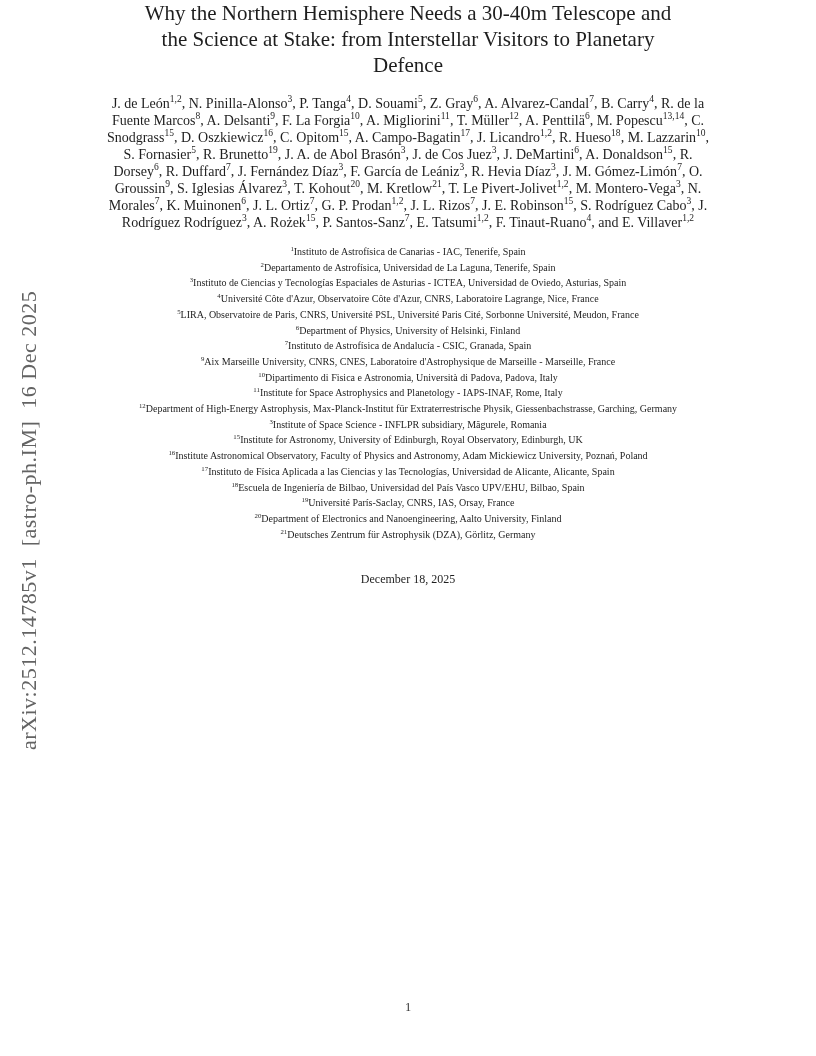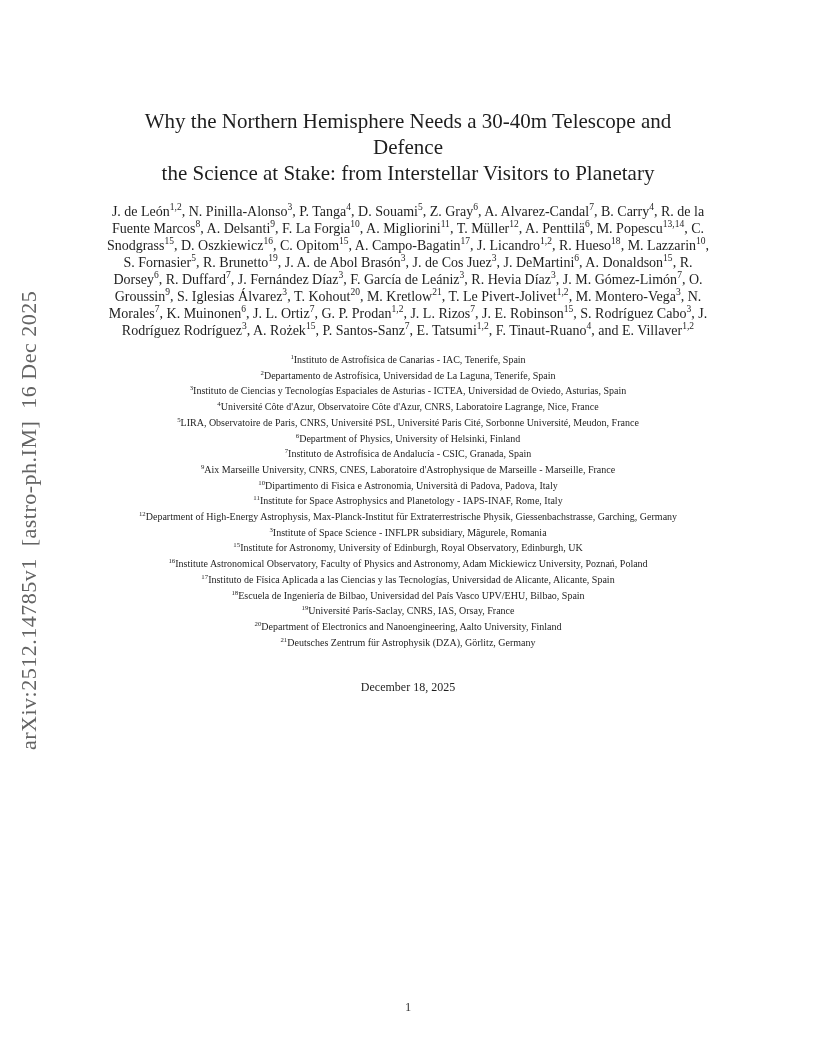--- a/index.html
+++ b/index.html
@@ -25,21 +25,20 @@
     transform: rotate(180deg);
     font-size: 22px;
     color: #636363;
     white-space: pre;
     text-align: center;
     letter-spacing: 0.5px;
   }
   .content {
     width: 660px;
     margin: 0 auto;
-    padding-top: 108px;
     text-align: center;
   }
   .title {
     font-size: 21px;
     line-height: 26px;
     font-weight: normal;
     margin: 0 auto;
     color: #1e1e1e;
   }
   .authors {
@@ -81,22 +80,22 @@
 </style>
 </head>
 <body>
 
 <div class="watermark">arXiv:2512.14785v1  [astro-ph.IM]  16 Dec 2025</div>
 
 <main class="content">
 
   <h1 class="title">
     <div>Why the Northern Hemisphere Needs a 30-40m Telescope and</div>
+    <div>the Science at Stake: from Interstellar Visitors to Planetary</div>
     <div>Defence</div>
-    <div>the Science at Stake: from Interstellar Visitors to Planetary</div>
   </h1>
 
   <p class="authors" id="authors"><span>J. de León<sup>1,2</sup></span>, <span>N. Pinilla-Alonso<sup>3</sup></span>, <span>P. Tanga<sup>4</sup></span>, <span>D. Souami<sup>5</sup></span>, <span>Z. Gray<sup>6</sup></span>, <span>A. Alvarez-Candal<sup>7</sup></span>, <span>B. Carry<sup>4</sup></span>, <span>R. de la Fuente Marcos<sup>8</sup></span>, <span>A. Delsanti<sup>9</sup></span>, <span>F. La Forgia<sup>10</sup></span>, <span>A. Migliorini<sup>11</sup></span>, <span>T. Müller<sup>12</sup></span>, <span>A. Penttilä<sup>6</sup></span>, <span>M. Popescu<sup>13,14</sup></span>, <span>C. Snodgrass<sup>15</sup></span>, <span>D. Oszkiewicz<sup>16</sup></span>, <span>C. Opitom<sup>15</sup></span>, <span>A. Campo-Bagatin<sup>17</sup></span>, <span>J. Licandro<sup>1,2</sup></span>, <span>R. Hueso<sup>18</sup></span>, <span>M. Lazzarin<sup>10</sup></span>, <span>S. Fornasier<sup>5</sup></span>, <span>R. Brunetto<sup>19</sup></span>, <span>J. A. de Abol Brasón<sup>3</sup></span>, <span>J. de Cos Juez<sup>3</sup></span>, <span>J. DeMartini<sup>6</sup></span>, <span>A. Donaldson<sup>15</sup></span>, <span>R. Dorsey<sup>6</sup></span>, <span>R. Duffard<sup>7</sup></span>, <span>J. Fernández Díaz<sup>3</sup></span>, <span>F. García de Leániz<sup>3</sup></span>, <span>R. Hevia Díaz<sup>3</sup></span>, <span>J. M. Gómez-Limón<sup>7</sup></span>, <span>O. Groussin<sup>9</sup></span>, <span>S. Iglesias Álvarez<sup>3</sup></span>, <span>T. Kohout<sup>20</sup></span>, <span>M. Kretlow<sup>21</sup></span>, <span>T. Le Pivert-Jolivet<sup>1,2</sup></span>, <span>M. Montero-Vega<sup>3</sup></span>, <span>N. Morales<sup>7</sup></span>, <span>K. Muinonen<sup>6</sup></span>, <span>J. L. Ortiz<sup>7</sup></span>, <span>G. P. Prodan<sup>1,2</sup></span>, <span>J. L. Rizos<sup>7</sup></span>, <span>J. E. Robinson<sup>15</sup></span>, <span>S. Rodríguez Cabo<sup>3</sup></span>, <span>J. Rodríguez Rodríguez<sup>3</sup></span>, <span>A. Rożek<sup>15</sup></span>, <span>P. Santos-Sanz<sup>7</sup></span>, <span>E. Tatsumi<sup>1,2</sup></span>, <span>F. Tinaut-Ruano<sup>4</sup></span>, <span>and E. Villaver<sup>1,2</sup></span></p>
 
   <div class="affiliations" id="affiliations">
       <div class="affiliation"><sup>1</sup>Instituto de Astrofísica de Canarias - IAC, Tenerife, Spain</div>
       <div class="affiliation"><sup>2</sup>Departamento de Astrofísica, Universidad de La Laguna, Tenerife, Spain</div>
       <div class="affiliation"><sup>3</sup>Instituto de Ciencias y Tecnologías Espaciales de Asturias - ICTEA, Universidad de Oviedo, Asturias, Spain</div>
       <div class="affiliation"><sup>4</sup>Université Côte d'Azur, Observatoire Côte d'Azur, CNRS, Laboratoire Lagrange, Nice, France</div>
       <div class="affiliation"><sup>5</sup>LIRA, Observatoire de Paris, CNRS, Université PSL, Université Paris Cité, Sorbonne Université, Meudon, France</div>

